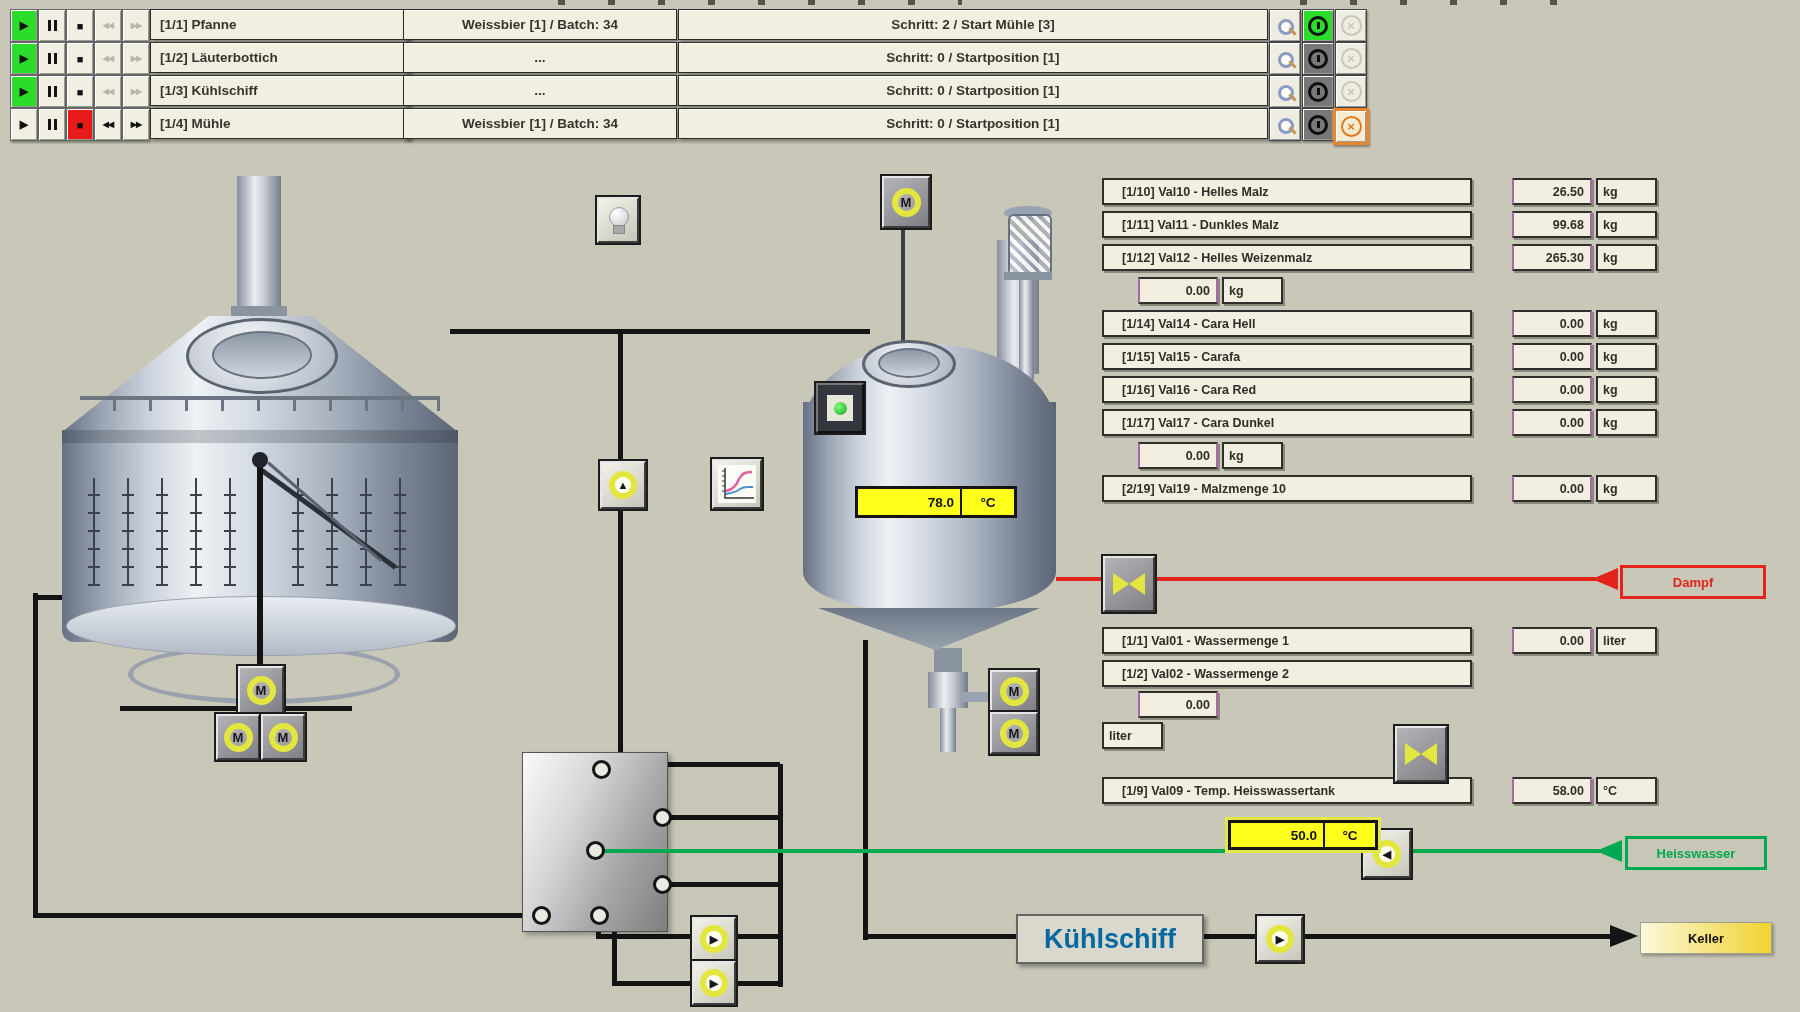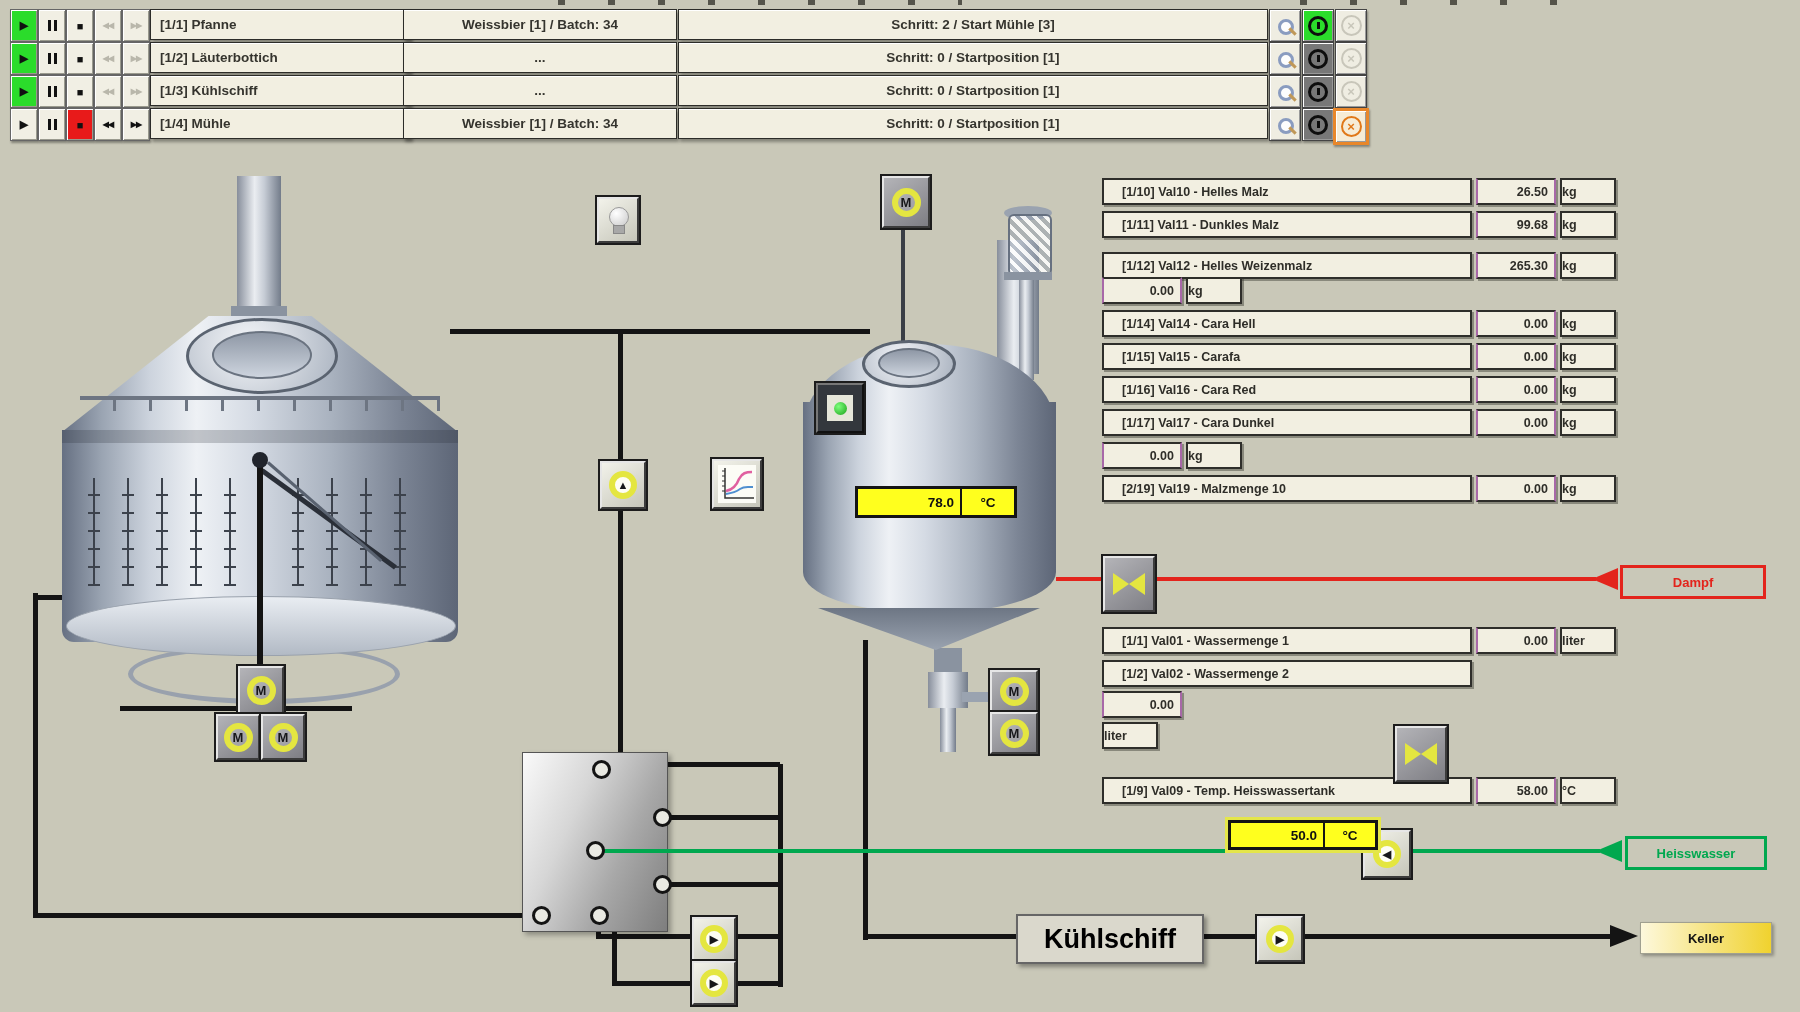--- a/index.html
+++ b/index.html
@@ -34,22 +34,22 @@
   .infoglyph i{display:block;width:3px;height:7px;background:#0d0d0d;}
   .xglyph{width:17px;height:17px;border:2px solid #c8c6ba;border-radius:50%;color:#c8c6ba;
           display:flex;align-items:center;justify-content:center;font-size:13px;font-weight:bold;line-height:1;}
   .xglyph.orange{border-color:#e07818;color:#e07818;}
   .topticks{position:absolute;top:0;height:5px;background:repeating-linear-gradient(90deg,#55544a 0 7px,transparent 7px 50px);}
   
   .vrow{position:absolute;left:1102px;display:flex;gap:4px;}
   .cell{background:#f2efe1;border:2px solid #2e2e2a;height:23px;display:flex;align-items:center;
         font-size:12.5px;font-weight:bold;color:#2e2d28;box-shadow:2px 2px 0 rgba(60,60,50,.45);}
   .cell.lbl{width:348px;padding-left:18px;}
-  .cell.val{width:70px;justify-content:flex-end;padding-right:6px;border-left-color:#a868a8;border-right-color:#a868a8;}
-  .cell.unit{width:52px;text-align:center;}
+  .cell.val{width:70px;justify-content:flex-end;padding-right:6px;border-left-color:#a868a8;border-right-color:#a868a8;margin-left:36px;}
+  .cell.unit{width:52px;padding-left:5px;text-align:center;}
   
   .ydisp{position:absolute;display:flex;background:#ffff1e;border:3px solid #141414;color:#111;
          font-weight:bold;font-size:13.5px;align-items:stretch;}
   .ydisp .dval{display:flex;align-items:center;justify-content:flex-end;padding-right:6px;border-right:2px solid #141414;}
   .ydisp .dunit{display:flex;align-items:center;justify-content:center;}
   
   .pipe{position:absolute;background:#141414;z-index:1;}
   .gline{position:absolute;background:#00a84f;z-index:5;}
   .rline{position:absolute;background:#e3241c;z-index:5;}
   .flowlabel{position:absolute;z-index:10;display:flex;align-items:center;justify-content:center;
@@ -373,21 +373,21 @@
   <div class="vrow" style="top:178px;">
       <div class="cell lbl">[1/10] Val10 - Helles Malz</div>
       <div class="cell val">26.50</div>
       <div class="cell unit">kg</div>
     </div>
   <div class="vrow" style="top:211px;">
       <div class="cell lbl">[1/11] Val11 - Dunkles Malz</div>
       <div class="cell val">99.68</div>
       <div class="cell unit">kg</div>
     </div>
-  <div class="vrow" style="top:252px;">
+  <div class="vrow" style="top:244px;">
       <div class="cell lbl">[1/12] Val12 - Helles Weizenmalz</div>
       <div class="cell val">265.30</div>
       <div class="cell unit">kg</div>
     </div>
   <div class="vrow" style="top:277px;">
       <div class="cell val">0.00</div>
       <div class="cell unit">kg</div>
     </div>
   <div class="vrow" style="top:310px;">
       <div class="cell lbl">[1/14] Val14 - Cara Hell</div>
@@ -443,15 +443,15 @@
 
   <div class="arrowL" style="left:1592px;top:568px;border-right:26px solid #e3241c;"></div>
   <div class="flowlabel" style="left:1620px;top:565px;width:140px;height:28px;border:3px solid #e3241c;color:#e3241c;">Dampf</div>
 
   <div class="arrowL" style="left:1596px;top:840px;border-right:26px solid #00a84f;"></div>
   <div class="flowlabel" style="left:1625px;top:836px;width:136px;height:28px;border:3px solid #00a84f;color:#00a84f;">Heisswasser</div>
 
   <div class="arrowR" style="left:1610px;top:925px;border-left:28px solid #141414;"></div>
   <div class="flowlabel" style="left:1640px;top:922px;width:130px;height:30px;background:linear-gradient(90deg,#fdf8dc,#f0d22e);border:1px solid #a0a090;color:#141414;box-shadow:2px 2px 3px rgba(0,0,0,.3);">Keller</div>
 
-  <div class="flowlabel" style="left:1016px;top:914px;width:184px;height:46px;background:#dad8cc;border:2px solid #666;color:#000000;font-size:27px;box-shadow:3px 3px 4px rgba(0,0,0,.35);">Kühlschiff</div>
+  <div class="flowlabel" style="left:1016px;top:914px;width:184px;height:46px;background:#dad8cc;border:2px solid #666;color:#0369a1;font-size:27px;box-shadow:3px 3px 4px rgba(0,0,0,.35);">Kühlschiff</div>
 
 </div>
 
 </body></html>

